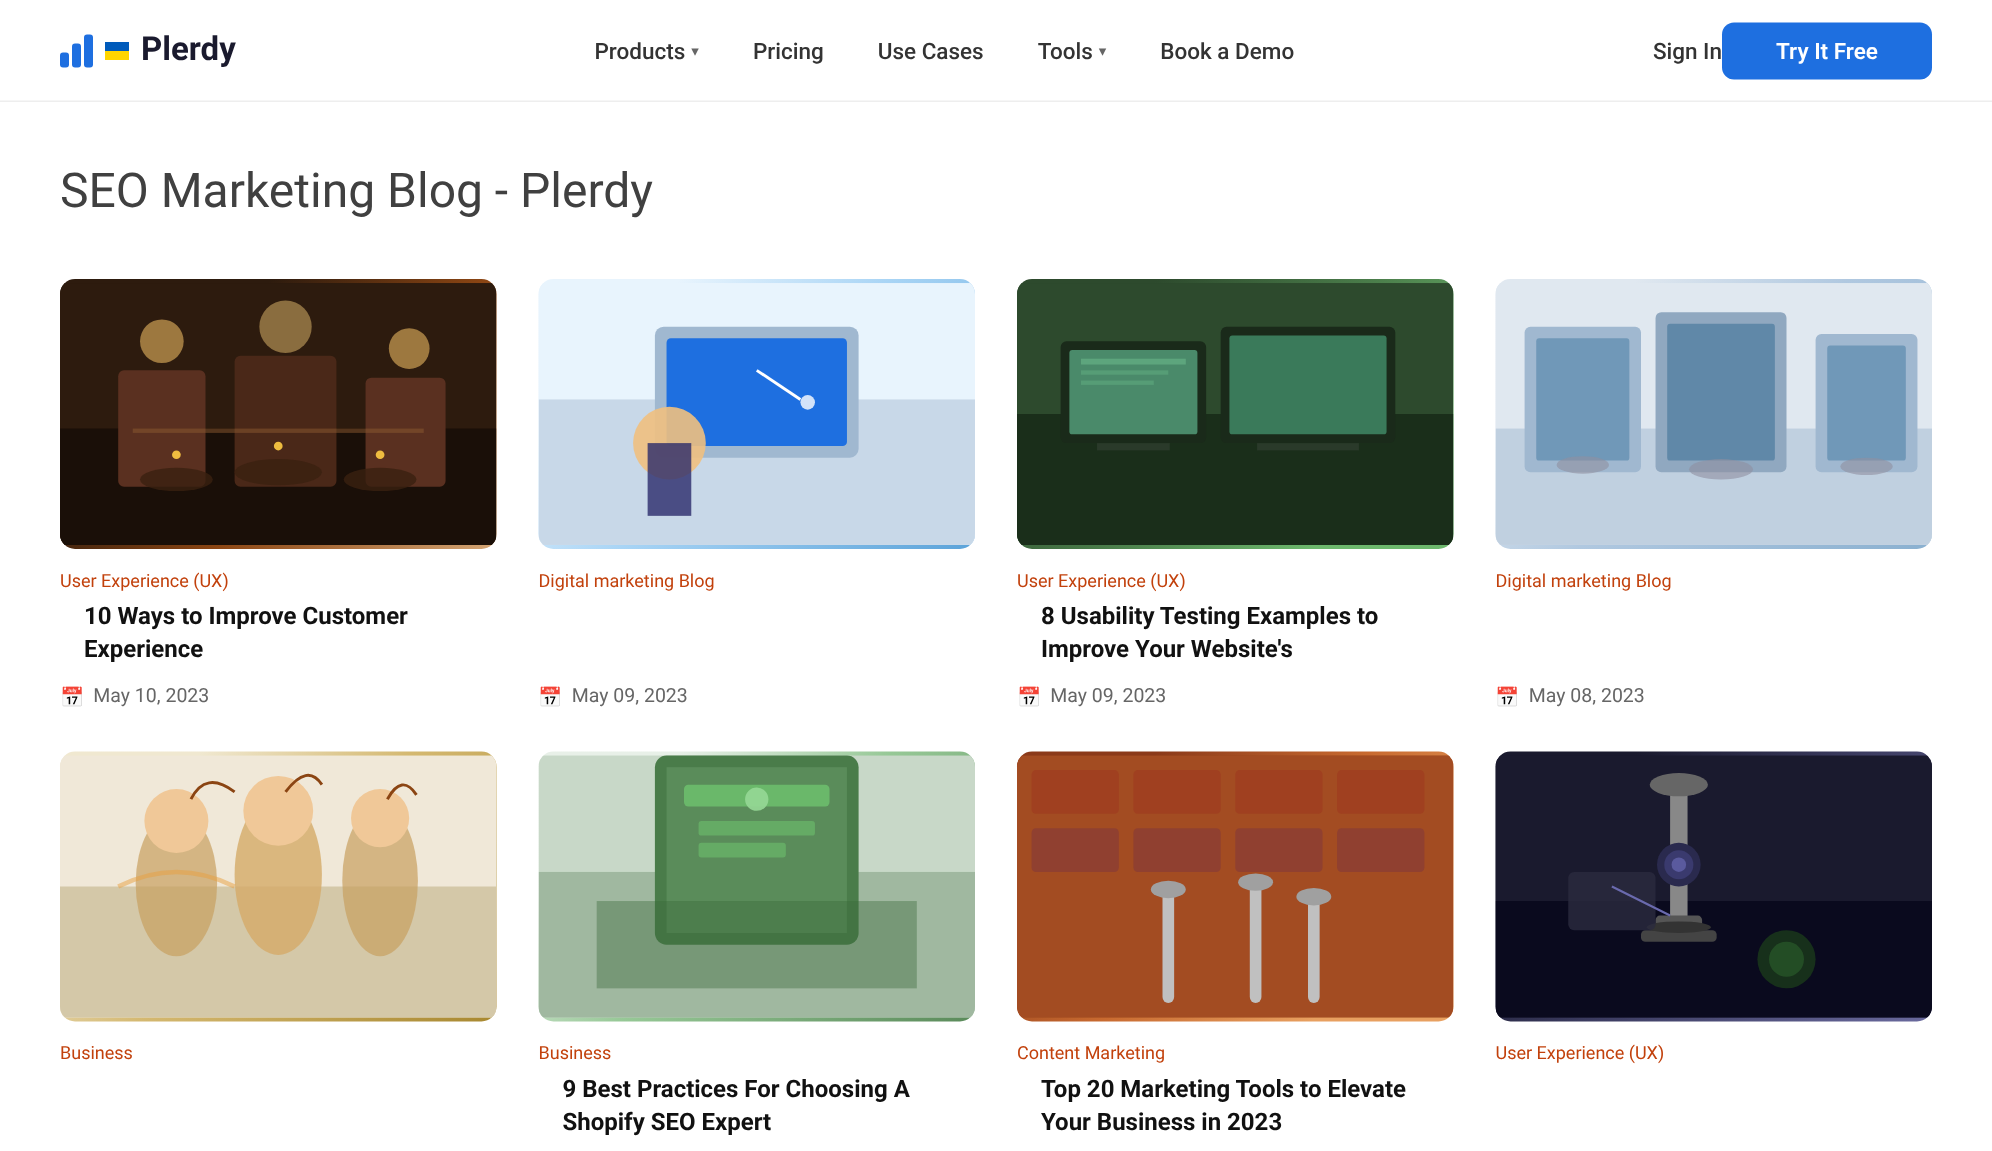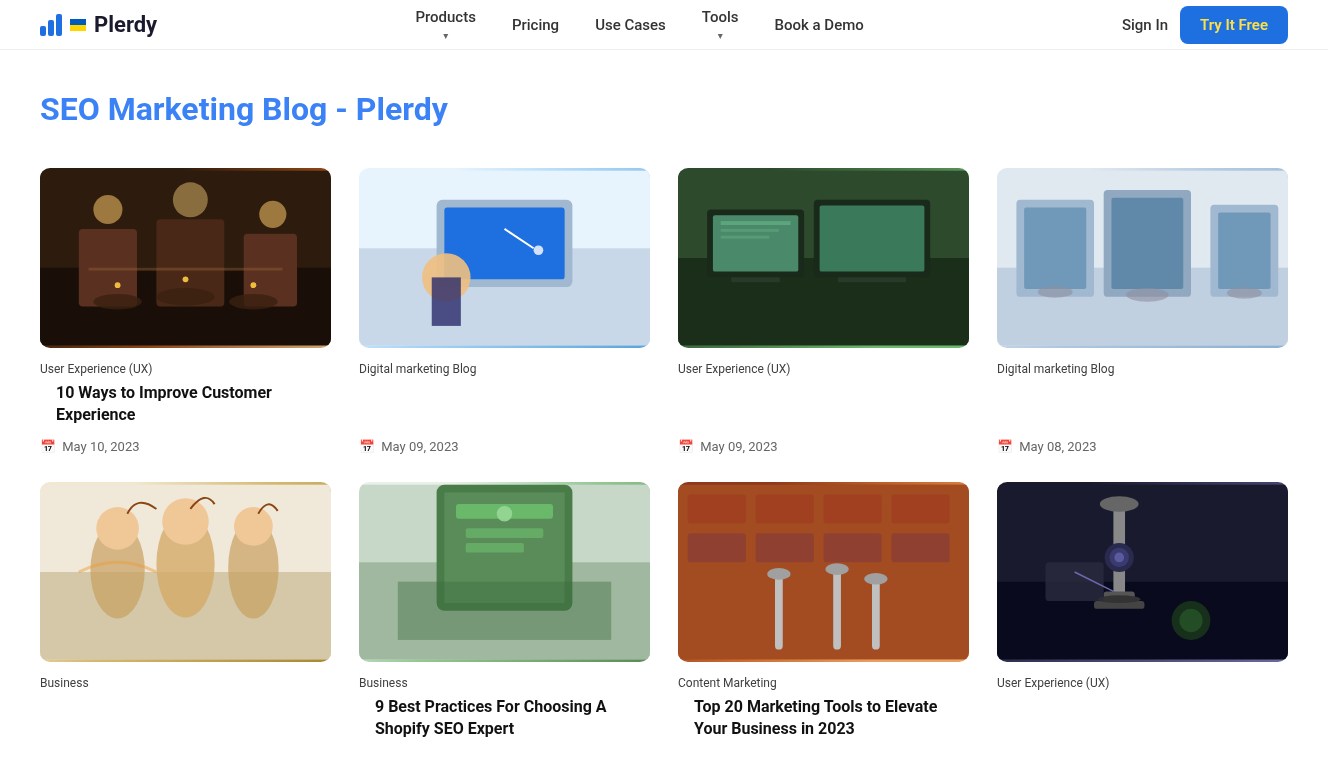--- a/index.html
+++ b/index.html
@@ -1,56 +1,55 @@
 <!DOCTYPE html>
 <html><head>
   <meta charset="utf-8">
   <style>
     * { margin: 0; padding: 0; box-sizing: border-box; }
     body { font-family: -apple-system, BlinkMacSystemFont, 'Segoe UI', Roboto, sans-serif; background: #fff; color: #222; }
 
     
     nav {
       display: flex; align-items: center; justify-content: space-between;
-      padding: 0 40px; height: 50px; border-bottom: 1px solid #eee;
+      padding: 0 40px; height: 68px; border-bottom: 1px solid #eee;
       position: sticky; top: 0; background: #fff; z-index: 100;
     }
     .nav-logo { display: flex; align-items: center; gap: 8px; text-decoration: none; }
     .logo-icon { display: flex; align-items: flex-end; gap: 2px; }
     .logo-bar { background: #1e6fe0; border-radius: 2px; }
     .logo-bar-1 { width: 6px; height: 10px; }
     .logo-bar-2 { width: 6px; height: 16px; }
     .logo-bar-3 { width: 6px; height: 22px; }
     .logo-flag { width: 16px; height: 12px; display: flex; flex-direction: column; }
     .flag-top { flex: 1; background: #005BBB; }
     .flag-bottom { flex: 1; background: #FFD500; }
     .logo-text { font-size: 22px; font-weight: 700; color: #1a1a2e; }
 
     .nav-links { display: flex; align-items: center; gap: 8px; }
     .nav-link {
       display: flex; align-items: center; gap: 4px;
       padding: 8px 14px; color: #333; text-decoration: none;
       font-size: 15px; font-weight: 500; border-radius: 6px;
       cursor: pointer;
-      flex-direction: column;
     }
     .chevron { font-size: 10px; color: #666; }
 
-    .nav-actions { display: flex; align-items: center; gap: 12px; }
+    .nav-actions { display: flex; align-items: center; gap: 0; }
     .sign-in { color: #333; font-size: 15px; font-weight: 500; text-decoration: none; cursor: pointer; }
     .try-free {
-      background: #1e6fe0; color: #fde047; padding: 10px 20px;
+      background: #1e6fe0; color: #ffffff; padding: 10px 36px;
       border-radius: 8px; font-size: 15px; font-weight: 600;
       text-decoration: none; cursor: pointer; border: none;
     }
 
     
     main { max-width: 1328px; margin: 0 auto; padding: 40px 40px 60px; }
 
-    h1 { font-size: 32px; font-weight: 700; color: #3b82f6; margin-bottom: 40px; }
+    h1 { font-size: 32px; font-weight: 400; color: #404040; margin-bottom: 40px; }
 
     .blog-grid {
       display: grid;
       grid-template-columns: repeat(4, 1fr);
       gap: 28px;
     }
 
     .blog-card { display: flex; flex-direction: column; cursor: pointer; }
 
     .card-image {
@@ -62,21 +61,21 @@
     
     .img-restaurant { background: linear-gradient(135deg, #2d1b0e 30%, #8b4513 60%, #d4a574 100%); }
     .img-presentation { background: linear-gradient(135deg, #e8f4fd 20%, #a8d4f5 50%, #5ba3d9 100%); }
     .img-monitors { background: linear-gradient(135deg, #2d4a2d 20%, #4a7c4a 50%, #6db86d 80%); }
     .img-office { background: linear-gradient(135deg, #e0e8f0 20%, #b0c8e0 50%, #8ab0d0 100%); }
     .img-celebration { background: linear-gradient(135deg, #f0e8d0 20%, #d4b870 50%, #a88830 100%); }
     .img-shopify { background: linear-gradient(135deg, #e8f0e8 20%, #96c896 50%, #5a8a5a 100%); }
     .img-tools { background: linear-gradient(135deg, #8b3a1a 20%, #c86a30 50%, #e8a060 80%); }
     .img-microscope { background: linear-gradient(135deg, #1a1a2e 20%, #3a3a5e 50%, #6a6a9e 100%); }
 
-    .card-category { font-size: 12px; color: #404040; margin-bottom: 6px; }
+    .card-category { font-size: 12px; color: #c2410c; margin-bottom: 6px; }
     .card-title { font-size: 16px; font-weight: 700; color: #111; line-height: 1.4; margin-bottom: 12px; margin-left: 16px; }
     .card-date { display: flex; align-items: center; gap: 6px; font-size: 13px; color: #666; margin-top: auto; }
     .calendar-icon { font-size: 13px; }
 
     
     .scene-svg { width: 100%; height: 100%; }
 
   </style>
 </head>
 <body>
@@ -190,20 +189,21 @@
       <rect x="165" y="110" width="70" height="5" fill="#2a3a2a"></rect>
       <ellipse cx="80" cy="100" r="20" fill="#c8b898" opacity="0.7"></ellipse>
       <ellipse cx="210" cy="95" r="22" fill="#c8b898" opacity="0.7"></ellipse>
       <rect x="44" y="52" width="72" height="4" fill="#6ab88a" opacity="0.6"></rect>
       <rect x="44" y="60" width="60" height="3" fill="#6ab88a" opacity="0.4"></rect>
       <rect x="44" y="67" width="50" height="3" fill="#6ab88a" opacity="0.4"></rect>
 
       </svg>
     </div>
     <div class="card-category">User Experience (UX)</div>
+    <div class="card-title">8 Usability Testing Examples to Improve Your Website's</div>
     <div class="card-date">
       <span class="calendar-icon">📅</span>
       <span>May 09, 2023</span>
     </div>
   </div>
       <div class="blog-card">
     <div class="card-image img-office">
       <svg class="scene-svg" viewBox="0 0 300 180" xmlns="http://www.w3.org/2000/svg">
 
       <rect width="300" height="180" fill="#e0e8f0"></rect>

